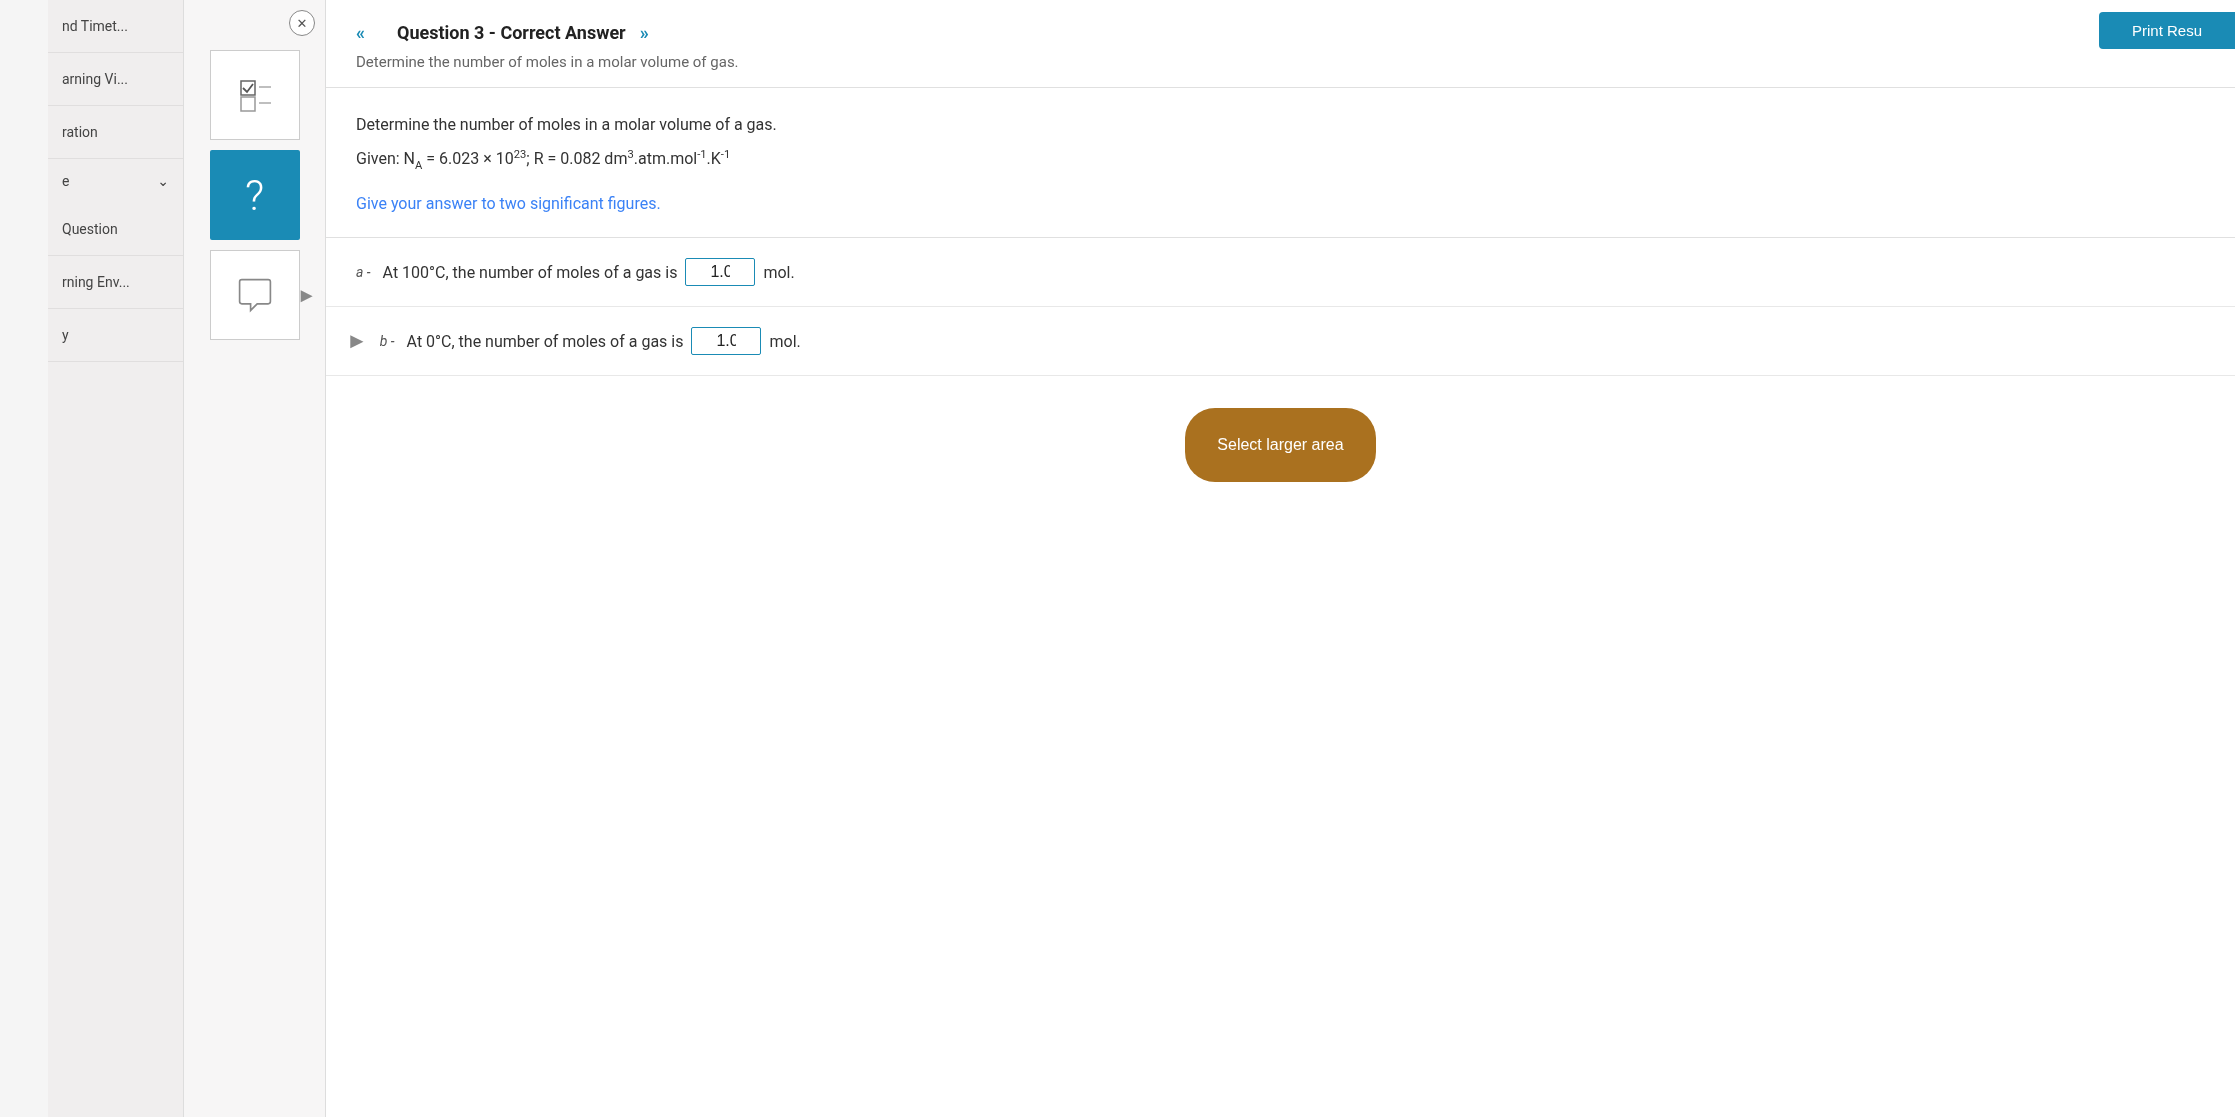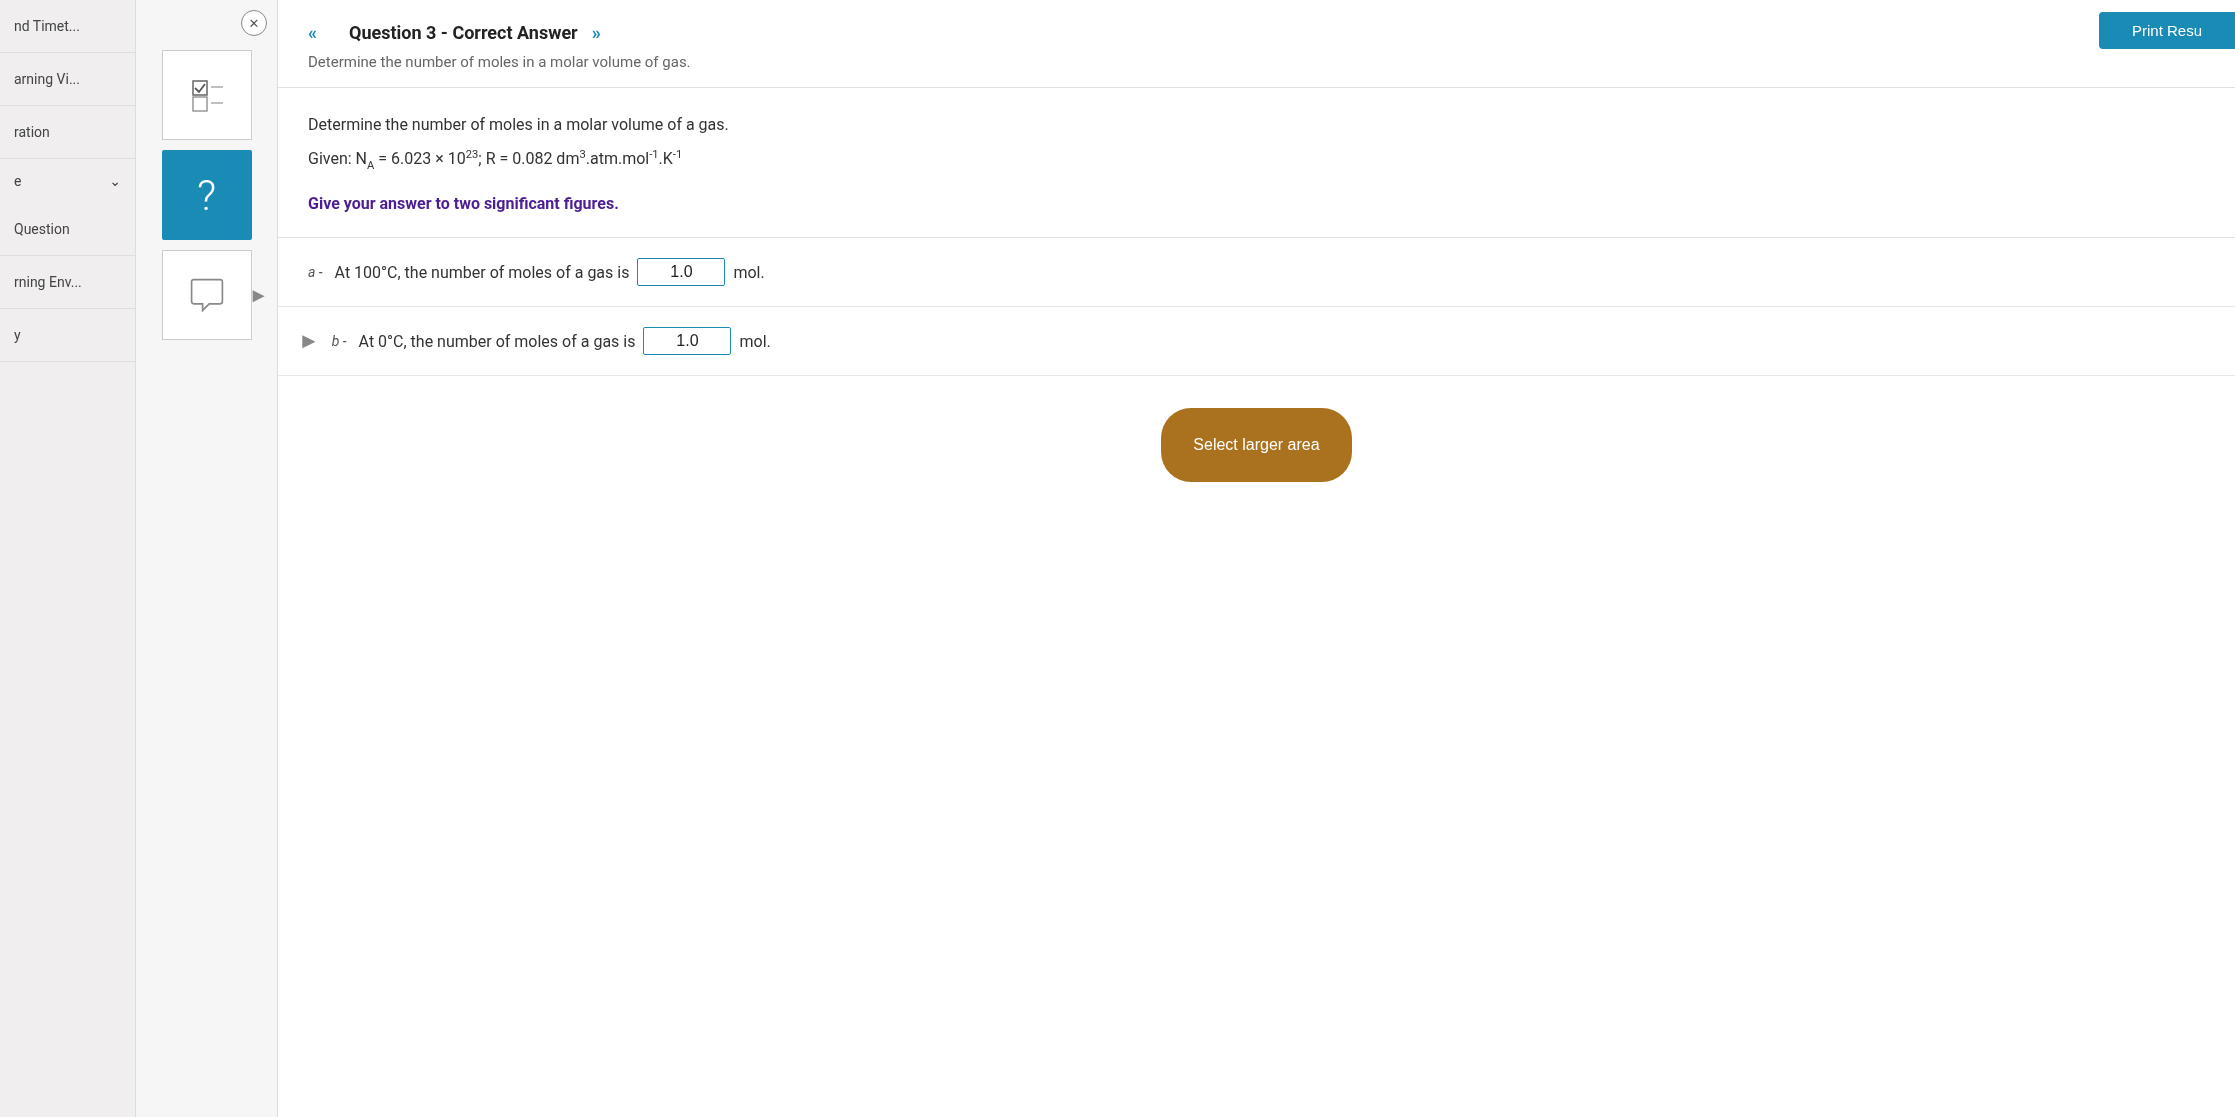--- a/index.html
+++ b/index.html
@@ -13,20 +13,21 @@
 
     
     .sidebar {
       width: 136px;
       background: #f0eeee;
       display: flex;
       flex-direction: column;
       padding: 0;
       flex-shrink: 0;
       border-right: 1px solid #ddd;
+      margin-left: 48px;
     }
 
     .sidebar-item {
       padding: 18px 14px;
       font-size: 14px;
       color: #444;
       cursor: pointer;
       border-bottom: 1px solid #e0dede;
     }
 
@@ -202,22 +203,22 @@
 
     .question-given {
       font-size: 16px;
       color: #333;
       line-height: 1.6;
       margin-bottom: 20px;
     }
 
     .question-instruction {
       font-size: 16px;
-      font-weight: 700;
-      color: #4c1d95;
+      font-weight: 400;
+      color: #3b82f6;
     }
 
     sup, sub {
       font-size: 0.7em;
     }
 
     
     .answer-part {
       padding: 20px 30px;
       border-bottom: 1px solid #e8e8e8;
@@ -234,22 +235,22 @@
       color: #555;
       font-style: italic;
       margin-right: 4px;
     }
 
     .answer-input {
       border: 1.5px solid #1a8bb5;
       border-radius: 2px;
       padding: 4px 24px;
       font-size: 16px;
-      width: 88px;
-      text-align: center;
+      width: 70px;
+      text-align: right;
       color: #222;
       outline: none;
       background: white;
     }
 
     
     .select-area-btn {
       background: #a16207;
       color: white;
       border: none;

